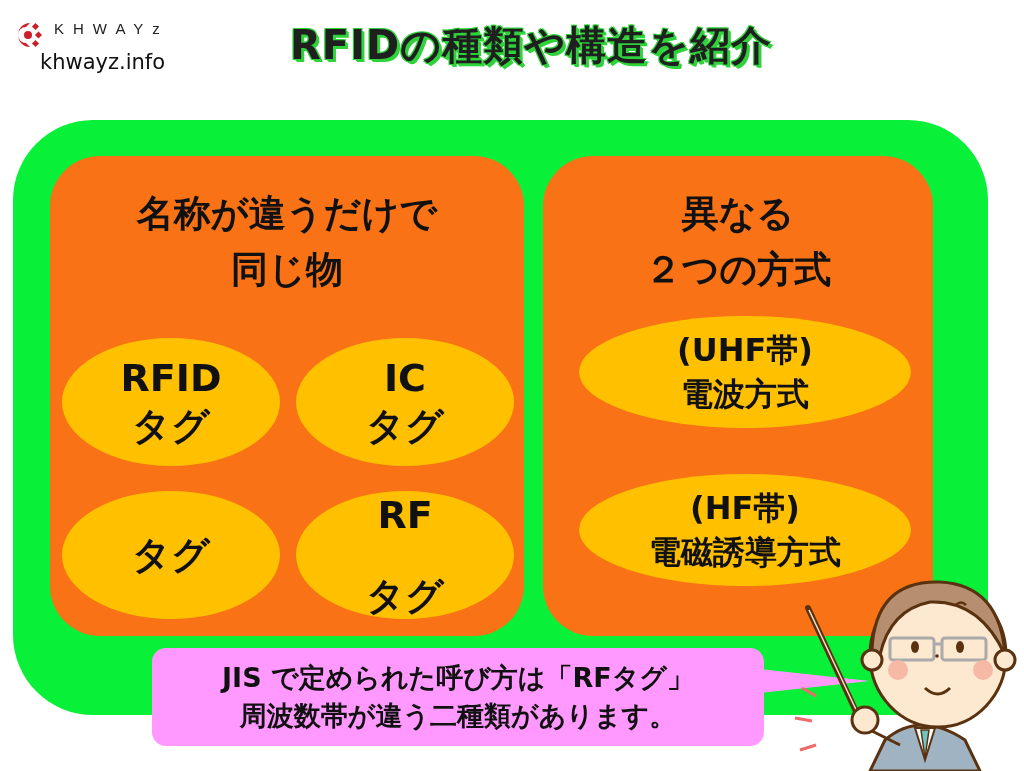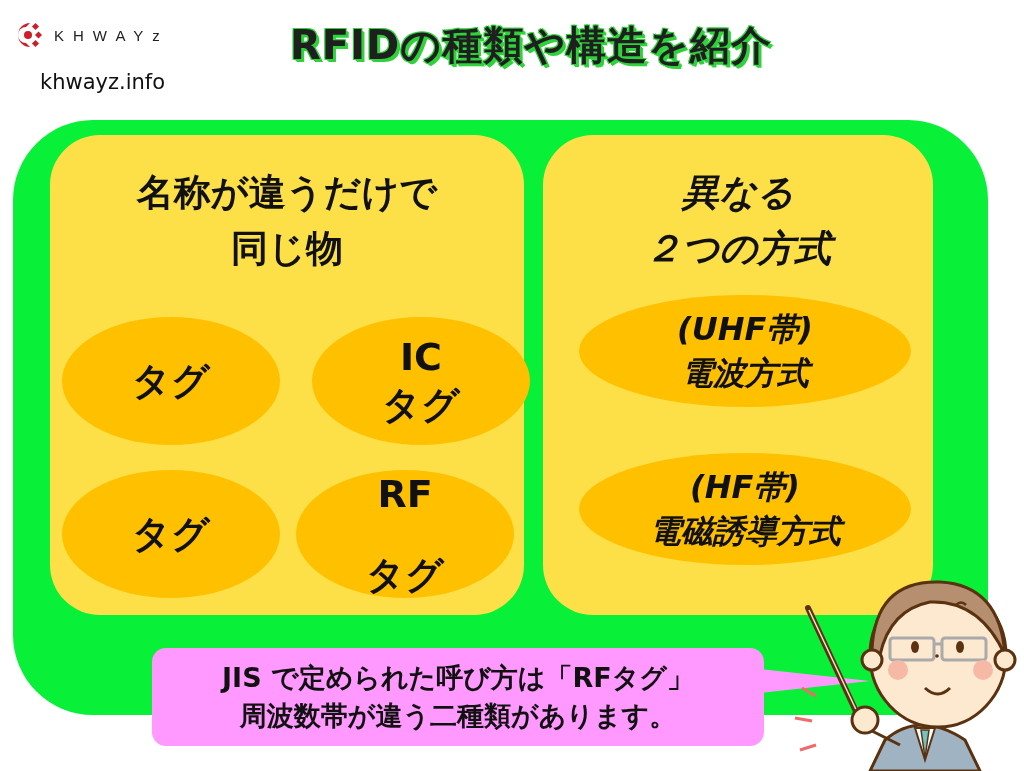--- a/index.html
+++ b/index.html
@@ -2,44 +2,44 @@
 <html><head>
 <meta charset="utf-8">
 <style>
   html, body { margin: 0; padding: 0; }
   body {
     width: 1024px; height: 771px; position: relative; overflow: hidden;
     background: #ffffff;
     font-family: "DejaVu Sans", "Liberation Sans", sans-serif;
   }
   .logo { position: absolute; left: 14px; top: 20px; width: 200px; }
-  .logo-row { display: flex; align-items: center; height: 30px; }
+  .logo-row { display: flex; align-items: flex-start; height: 30px; }
   .logo-mark { width: 32px; height: 30px; }
   .logo-text {
     font-family: "Liberation Sans", sans-serif; font-size: 15px; letter-spacing: 9px;
     color: #222; margin-left: 8px; font-weight: 400;
   }
   .logo-url {
     font-family: "DejaVu Sans", sans-serif; font-size: 21px; color: #111;
-    margin-left: 26px; margin-top: 20px; letter-spacing: 0px;
+    margin-left: 26px; margin-top: 0; letter-spacing: 0px;
   }
   .page-title {
     position: absolute; left: 290px; top: 18px; width: 560px; text-align: left;
     font-size: 40px; font-weight: bold; color: #1f1f1f; letter-spacing: 1px;
     text-shadow: 3px 3px 0 #2fd23a, -1px -1px 0 #2fd23a, 1px -1px 0 #2fd23a, -1px 1px 0 #2fd23a, 2px 2px 0 #2fd23a;
   }
   .green-frame {
     position: absolute; left: 13px; top: 120px; width: 975px; height: 595px;
     background: #08f038; border-radius: 80px;
   }
   .panel {
-    position: absolute; background: #fde047; border-radius: 50px;
+    position: absolute; background: #f97316; border-radius: 50px; margin-top: 21px;
   }
   .panel-left { left: 50px; top: 135px; width: 474px; height: 480px; }
-  .panel-right { left: 543px; top: 135px; width: 390px; height: 480px; font-style: italic; }
+  .panel-right { left: 543px; top: 135px; width: 390px; height: 480px; }
   .panel-heading {
     position: absolute; left: 0; right: 0; text-align: center;
     font-weight: bold; color: #111; font-size: 37px; line-height: 56px;
   }
   .panel-left .panel-heading { top: 30px; }
   .panel-right .panel-heading { top: 30px; }
   .oval {
     position: absolute; background: #ffc000; border-radius: 50%;
     display: flex; flex-direction: column; align-items: center; justify-content: center;
     font-weight: bold; color: #111; text-align: center;
@@ -76,23 +76,24 @@
 <div class="page-title">RFIDの種類や構造を紹介</div>
 
 <div class="green-frame"></div>
 
 <div class="panel panel-left">
   <div class="panel-heading">
     <span style="display:block">名称が違うだけで</span>
     <span style="display:block">同じ物</span>
   </div>
   <div class="oval oval-sm" style="left:12px; top:182px;">
+    <span>RFID</span>
     <span>タグ</span>
   </div>
-  <div class="oval oval-sm" style="left:262px; top:182px;">
+  <div class="oval oval-sm" style="left:246px; top:182px;">
     <span>IC</span>
     <span>タグ</span>
   </div>
   <div class="oval oval-sm" style="left:12px; top:335px;">
     <span>タグ</span>
   </div>
   <div class="oval oval-sm" style="left:246px; top:335px;gap:33px;">
     <span>RF</span>
     <span>タグ</span>
   </div>

